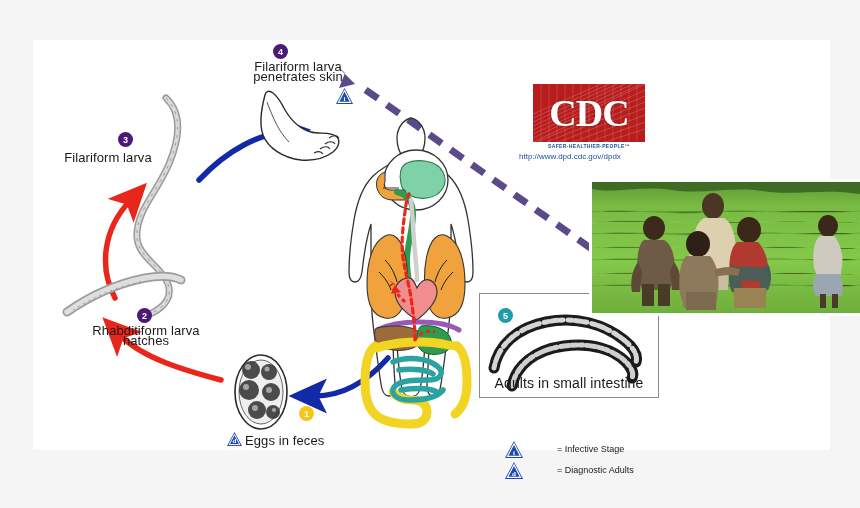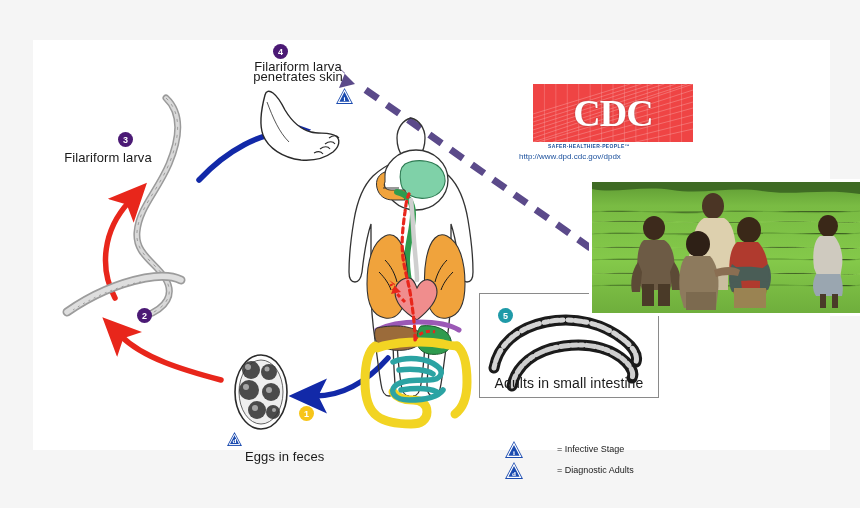--- a/index.html
+++ b/index.html
@@ -44,23 +44,22 @@
     position:absolute;left:0;top:0;width:100%;height:100%;
     display:flex;align-items:flex-end;justify-content:center;
     color:#fff;font-weight:bold;font-size:7px;
     padding-bottom:1px;box-sizing:border-box;
     font-family:"Liberation Serif", serif;
   }
 
   
   .cdc-logo{
     position:absolute;left:500px;top:44px;width:112px;height:58px;
-    background:#ef4444;
+    background:#b91c1c;
     overflow:hidden;
-    padding-left:48px;
   }
   .cdc-logo .rays{position:absolute;left:0;top:0;width:100%;height:100%;opacity:.55;}
   .cdc-text{
     position:absolute;left:0;top:0;width:100%;height:100%;
     display:flex;align-items:center;justify-content:center;
     color:#fff;font-size:38px;font-weight:bold;letter-spacing:-1px;
     font-family:"Liberation Serif", serif;
     text-shadow:0 0 2px rgba(0,0,0,.35);
   }
   .cdc-tag{
@@ -269,27 +268,29 @@
         <path d="M32,92 C36,72 54,56 84,52 C112,48 134,56 146,68 C152,74 154,80 152,84" fill="none" stroke="#cfcfcf" stroke-width="5" stroke-linecap="round" stroke-dasharray="5 3 3 4 8 3"></path>
       </svg>
       <div class="stepnum teal" style="left:18px;top:14px;">5</div>
       <div class="lbl" style="left:0;top:84px;width:178px;font-size:14px;">Adults in small intestine</div>
     </div>
 
     <div class="stepnum purple" style="left:85px;top:92px;">3</div>
     <div class="lbl" style="left:20px;top:113px;width:110px;">Filariform larva</div>
 
     <div class="stepnum purple" style="left:104px;top:268px;">2</div>
+    <div class="lbl" style="left:40px;top:286px;width:146px;">Rhabditiform larva
+hatches</div>
 
     <div class="stepnum purple" style="left:240px;top:4px;">4</div>
     <div class="lbl" style="left:190px;top:22px;width:150px;">Filariform larva
 penetrates skin</div>
 
     <div class="stepnum yellow" style="left:266px;top:366px;">1</div>
-    <div class="lbl" style="left:196px;top:412px;width:110px;text-align:left;padding-left:16px;box-sizing:border-box;">Eggs in feces</div>
+    <div class="lbl" style="left:196px;top:396px;width:110px;text-align:left;padding-left:16px;box-sizing:border-box;">Eggs in feces</div>
 
     <div class="tri-wrap" style="left:194px;top:392px;width:15px;height:14px;">
       <svg width="15" height="14" viewBox="0 0 15 14">
         <polygon points="7.5,0 15,14 0,14" fill="#1b4bb0"></polygon>
         <polygon points="7.5,2.4 12.8,12.6 2.2,12.6" fill="none" stroke="#ffffff" stroke-width="1"></polygon>
       </svg>
       <div class="glyph">d</div>
     </div>
 
     <div class="tri-wrap" style="left:303px;top:48px;width:17px;height:16px;">

